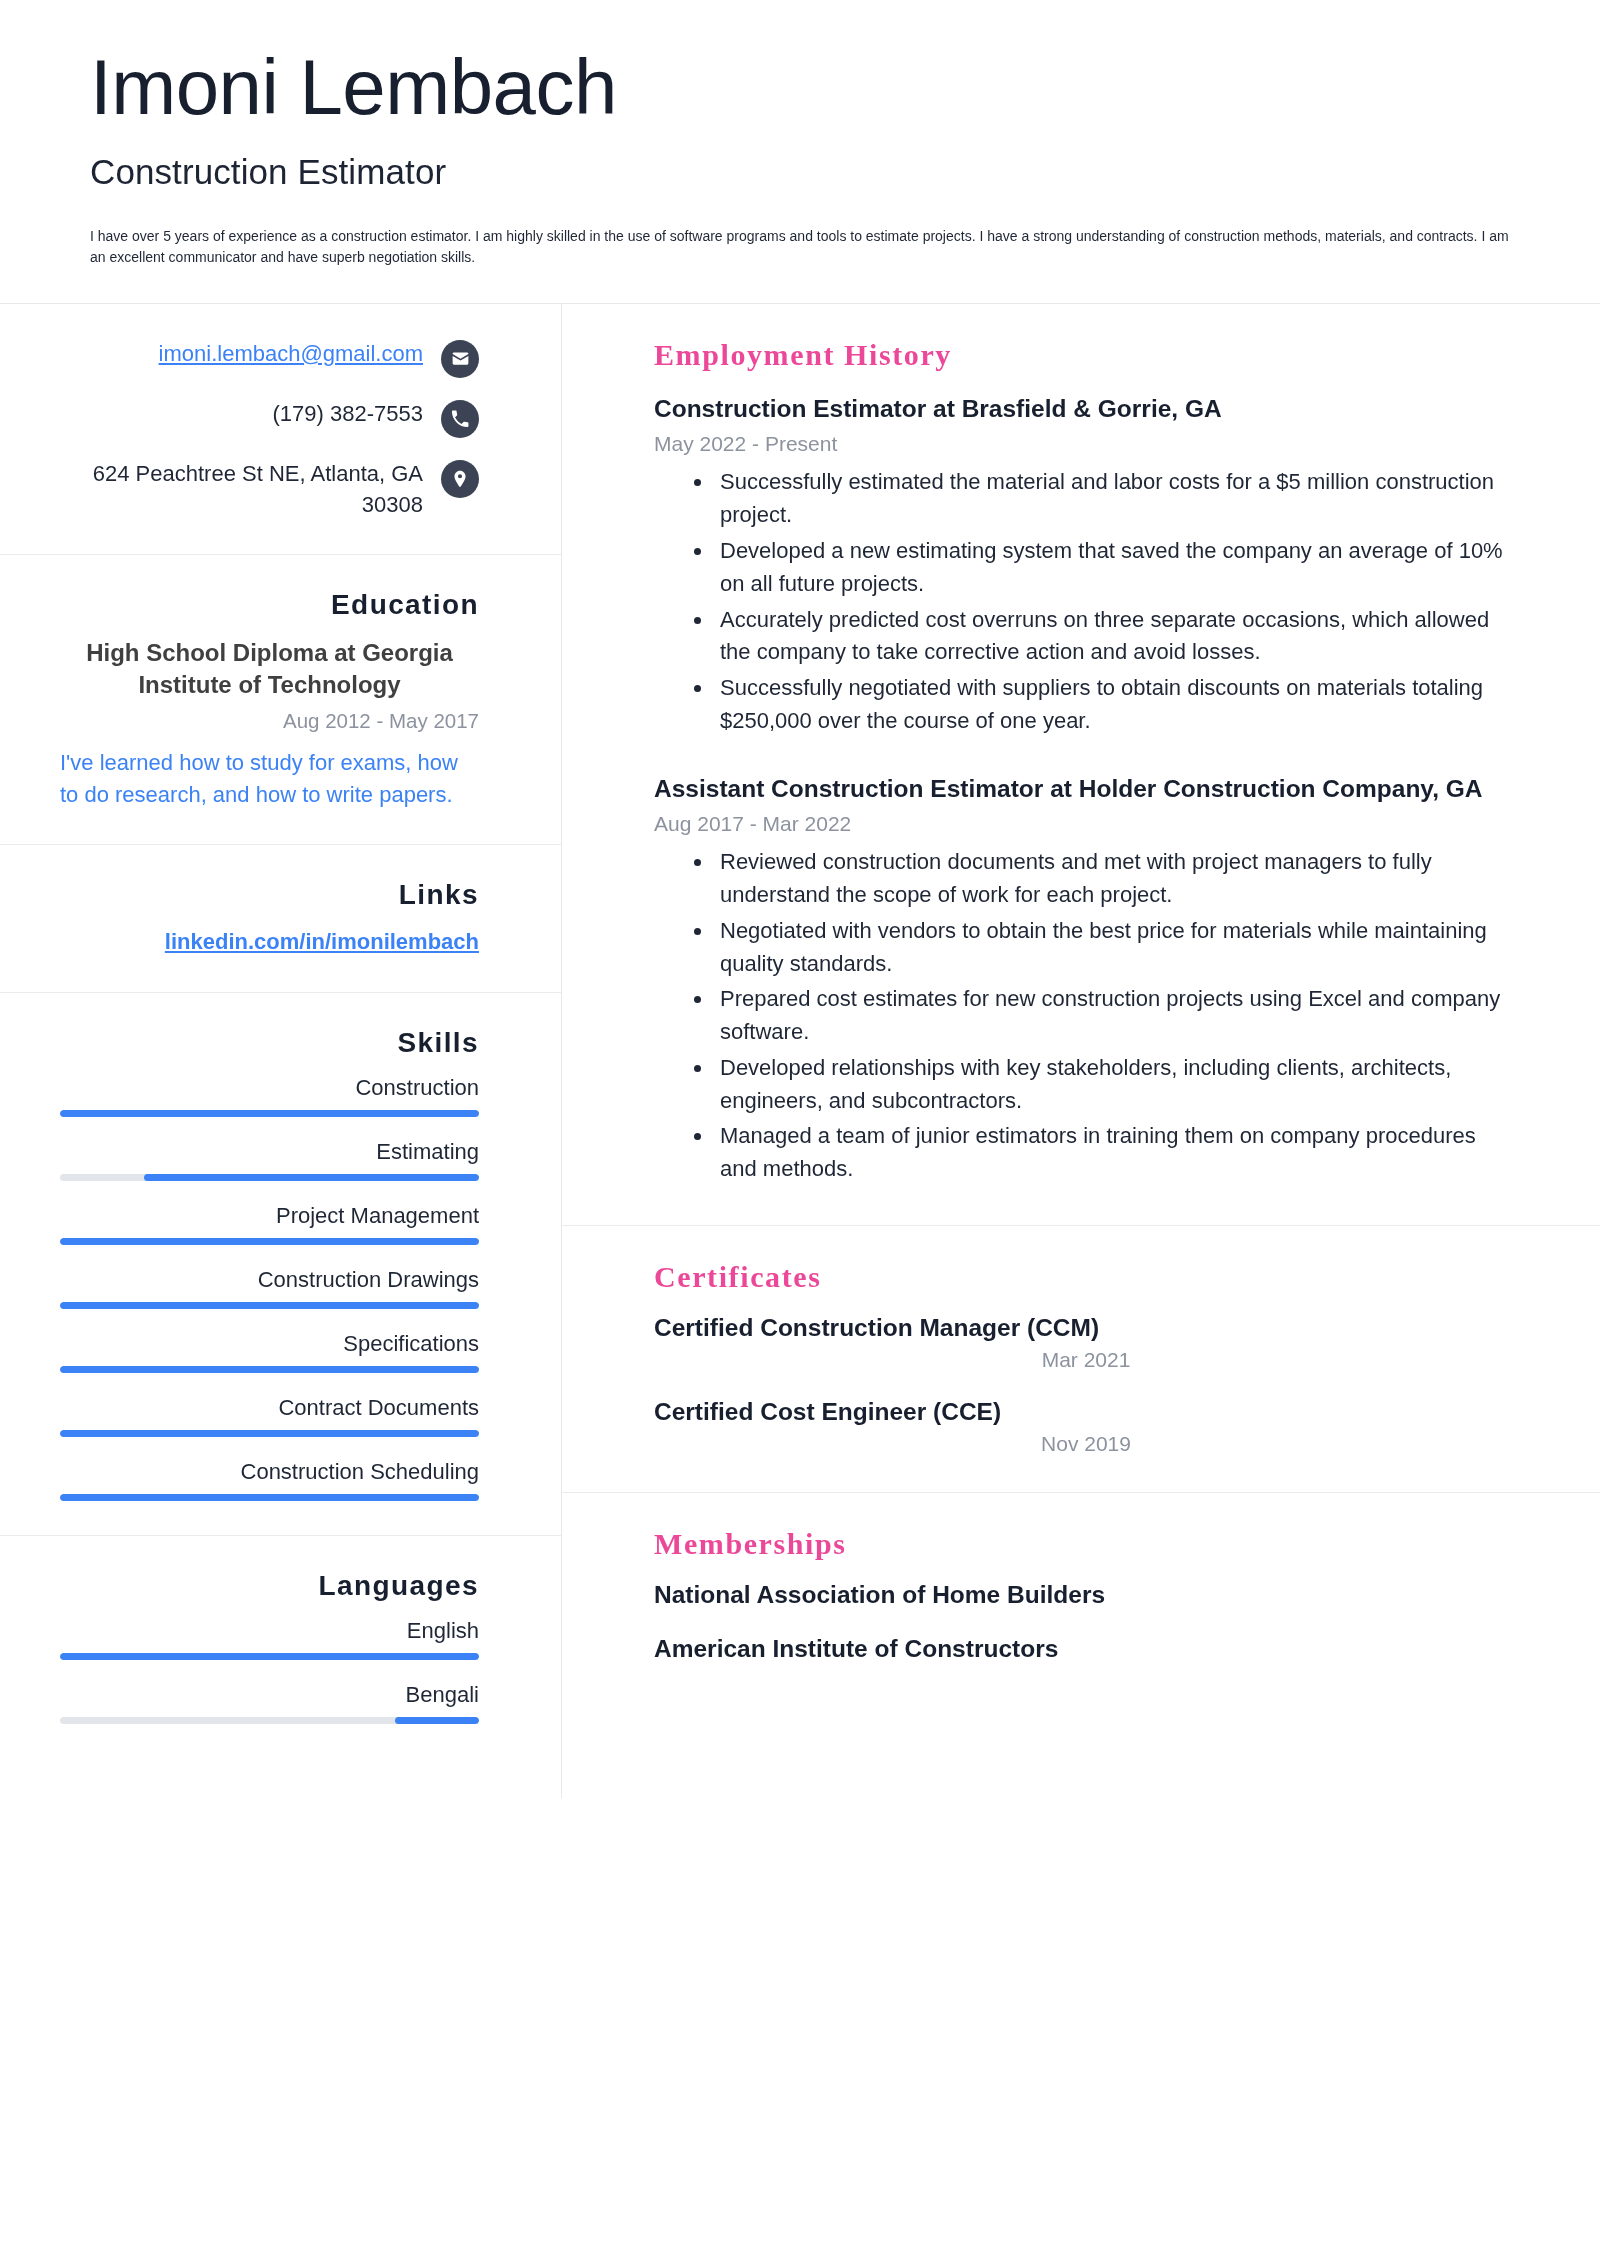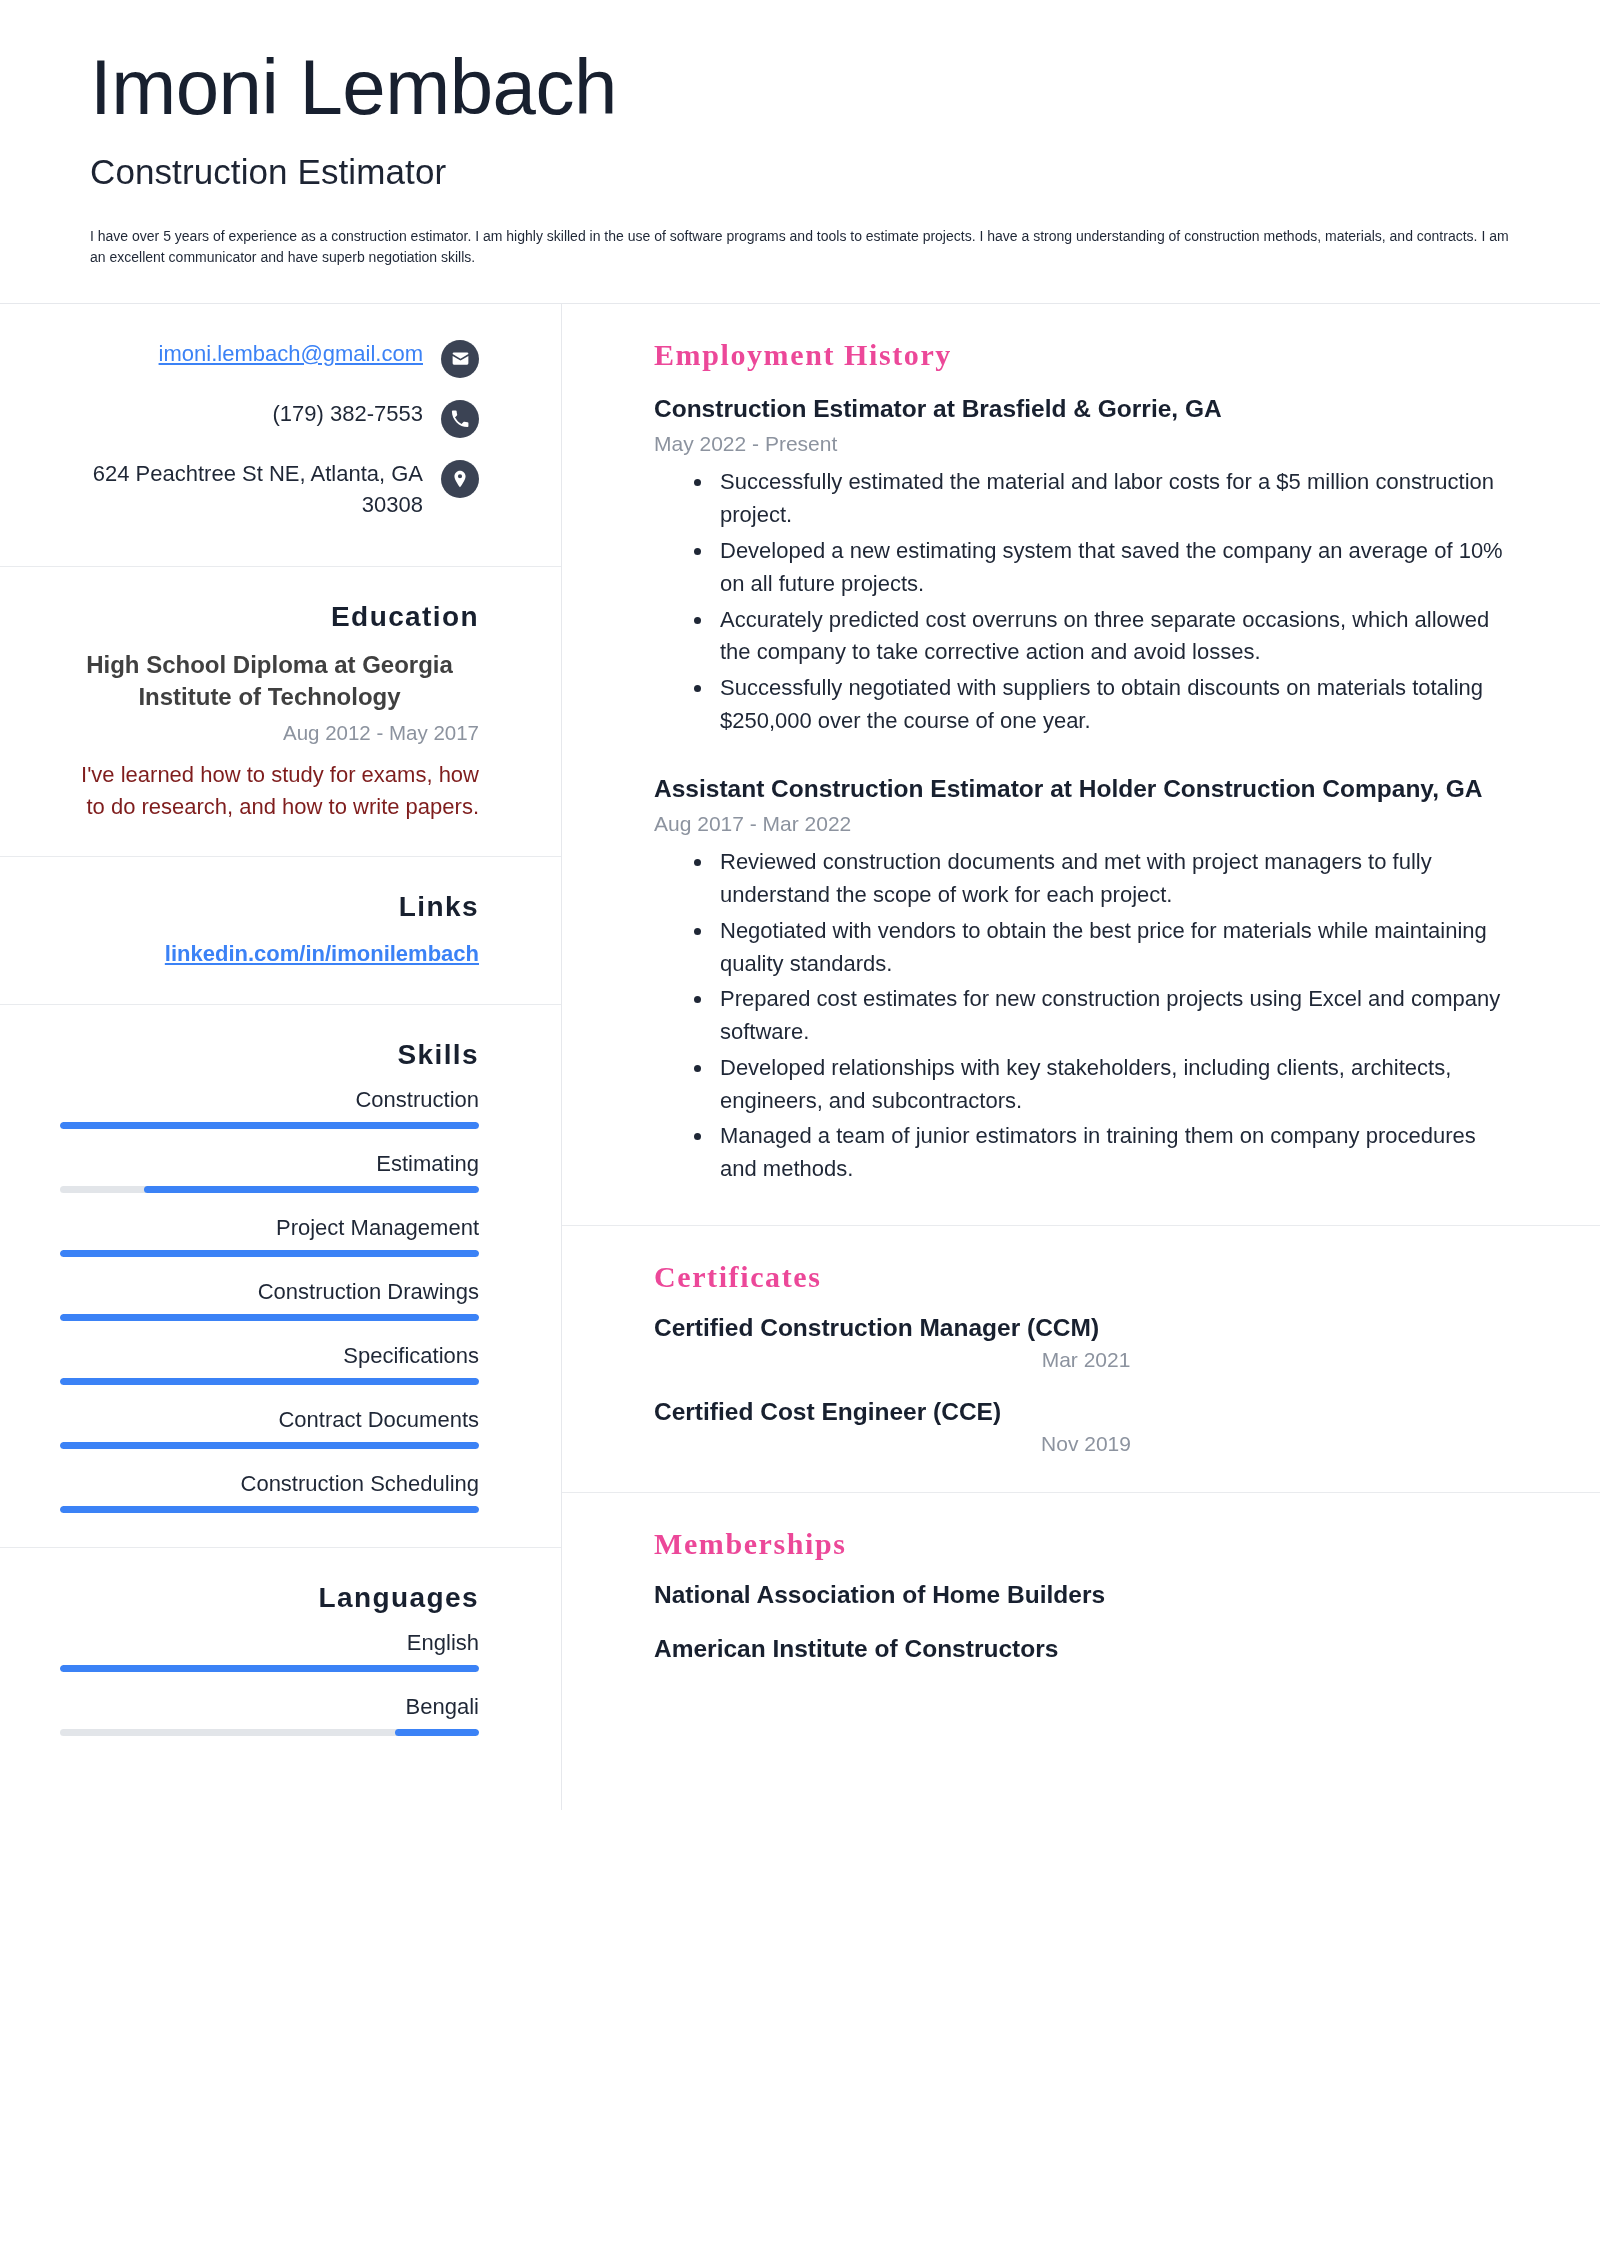--- a/index.html
+++ b/index.html
@@ -94,21 +94,21 @@
   }
 
   
   .contact-row {
     display: flex;
     align-items: flex-start;
     justify-content: flex-end;
     gap: 18px;
     margin-bottom: 20px;
   }
-  .contact-row:last-child { margin-bottom: 12px; }
+  .contact-row:last-child { margin-bottom: 0; }
 
   .contact-text {
     font-size: 22px;
     line-height: 1.42;
     color: #1f2736;
     text-align: right;
     flex: 1 1 auto;
   }
   .contact-text a, a.link {
     color: #3b82f6;
@@ -139,22 +139,21 @@
   }
   .edu-date {
     font-size: 20.5px;
     color: #8c939f;
     text-align: right;
     margin-bottom: 14px;
   }
   .edu-desc {
     font-size: 22px;
     line-height: 1.42;
-    color: #7f1d1d;
-    text-align: right;
+    color: #3b82f6;
   }
 
   
   .link-row {
     font-size: 22px;
     text-align: right;
     line-height: 1.4;
     font-weight: bold;
   }
 

